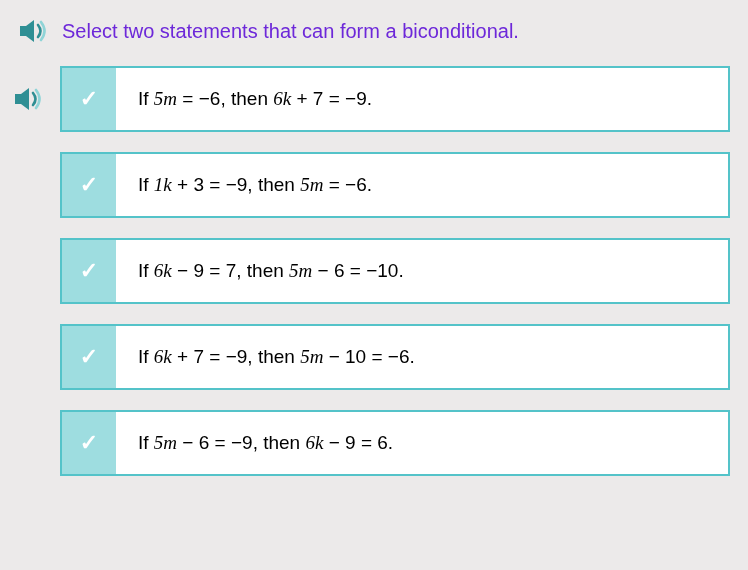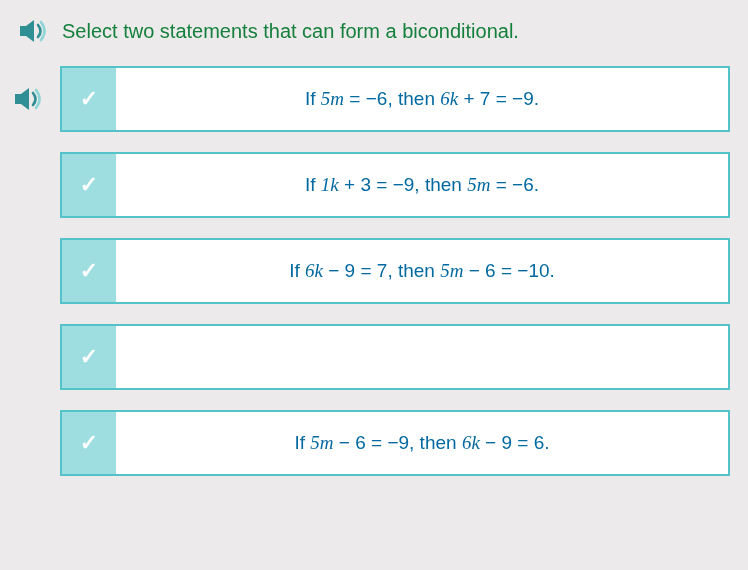--- a/index.html
+++ b/index.html
@@ -12,21 +12,21 @@
   }
   .question-row {
     display: flex;
     align-items: center;
     gap: 14px;
     margin-bottom: 22px;
     padding-left: 8px;
   }
   .question-text {
     font-size: 20px;
-    color: #15803d;
+    color: #6d28d9;
     font-weight: 500;
   }
   .speaker-icon svg { display: block; }
   .options {
     display: flex;
     flex-direction: column;
     gap: 20px;
   }
   .option-row {
     display: flex;
@@ -60,22 +60,21 @@
     color: #ffffff;
     font-size: 22px;
     font-weight: bold;
   }
   .stmt {
     flex: 1;
     display: flex;
     align-items: center;
     padding: 0 22px;
     font-size: 19px;
-    color: #0369a1;
-    justify-content: center;
+    color: #000000;
   }
   .stmt i { font-style: italic; font-family: Georgia, 'Times New Roman', serif; }
 </style>
 </head>
 <body>
 
 <div class="question-row">
   <span class="speaker-icon">
     <svg width="30" height="26" viewBox="0 0 30 26">
       <path d="M2 8 L8 8 L16 2 L16 24 L8 18 L2 18 Z" fill="#2f8f94"></path>
@@ -137,20 +136,25 @@
       </div>
     </div>
   </div>
 
   <div class="option-row">
     <div class="left-slot"></div>
     <div class="option-box">
       <div class="check-cell">
         <span class="check-mark">✓</span>
       </div>
+      <div class="stmt">
+        <span>
+          <span>If </span><span style="white-space:nowrap"><i>6k</i><span> + 7 = −9</span></span><span>, then </span><span style="white-space:nowrap"><i>5m</i><span> − 10 = −6.</span></span>
+        </span>
+      </div>
     </div>
   </div>
 
   <div class="option-row">
     <div class="left-slot"></div>
     <div class="option-box">
       <div class="check-cell">
         <span class="check-mark">✓</span>
       </div>
       <div class="stmt">

